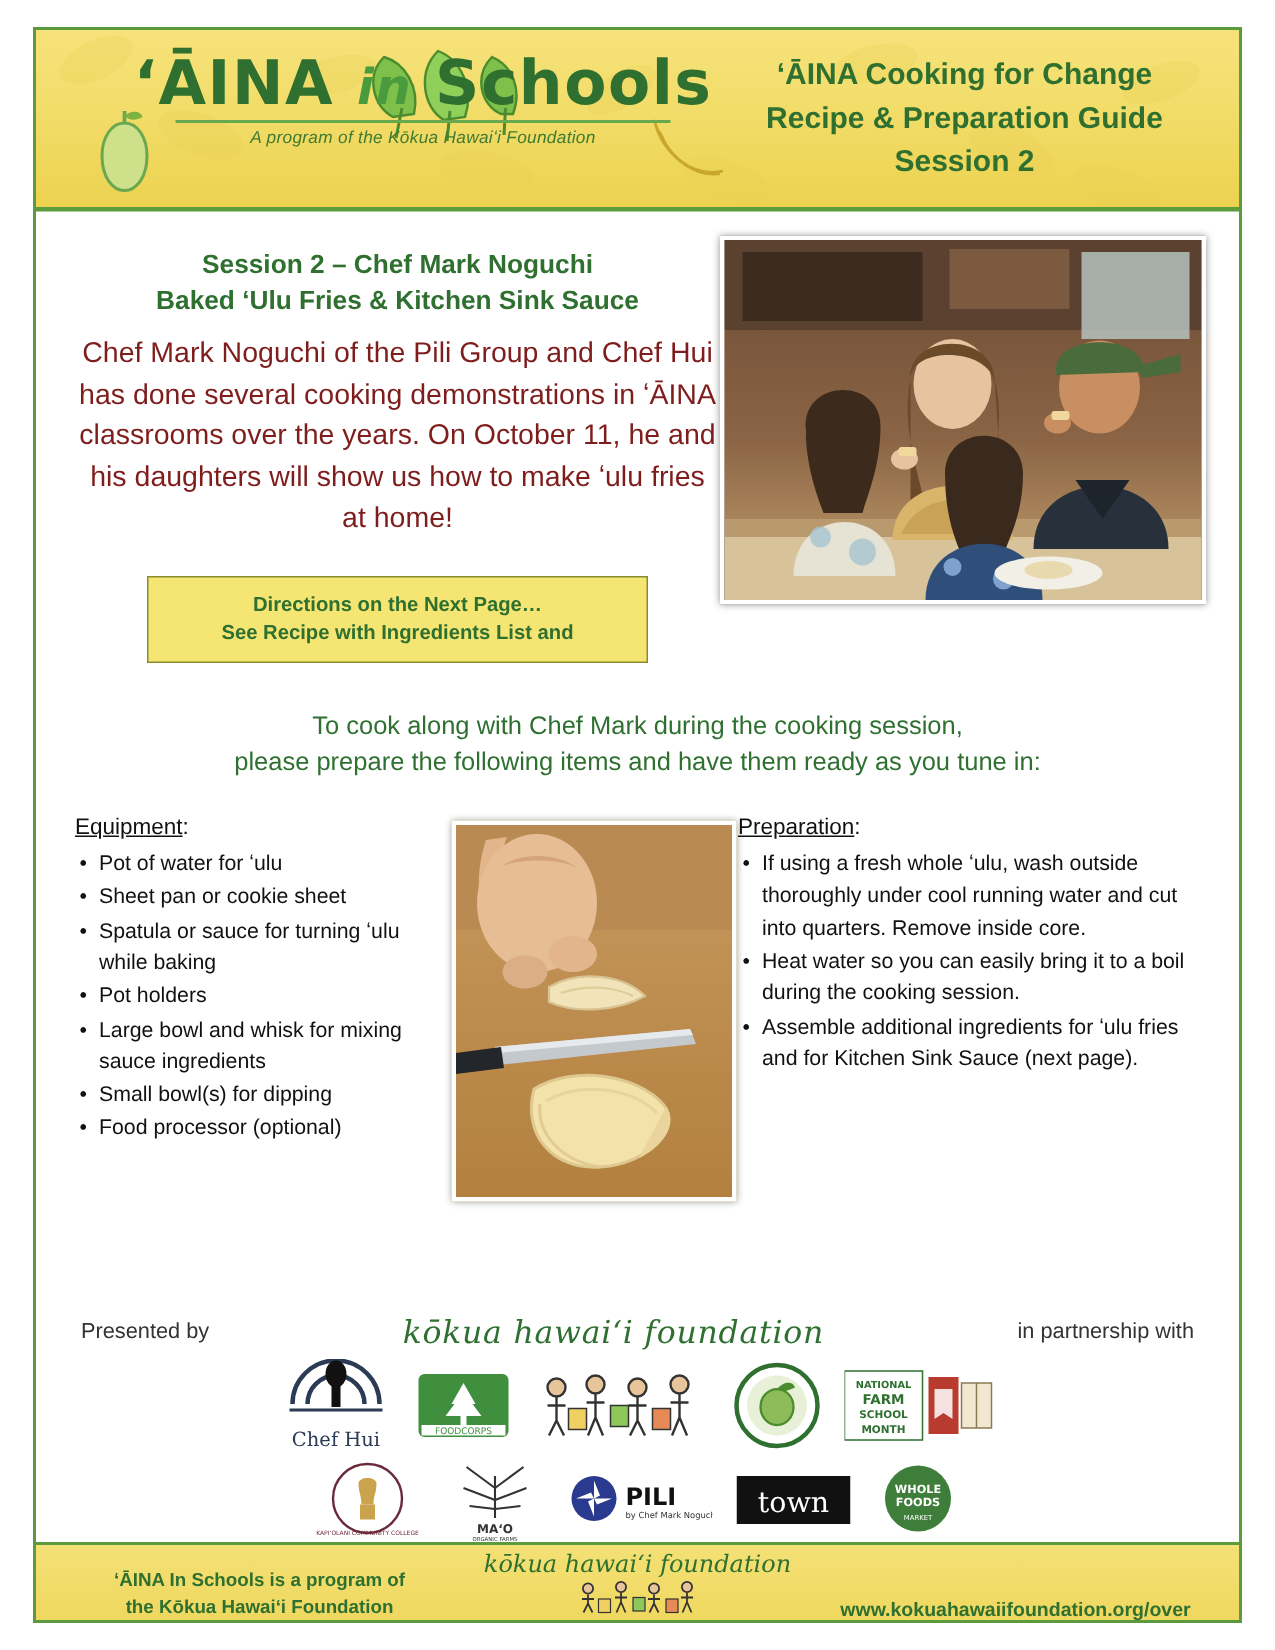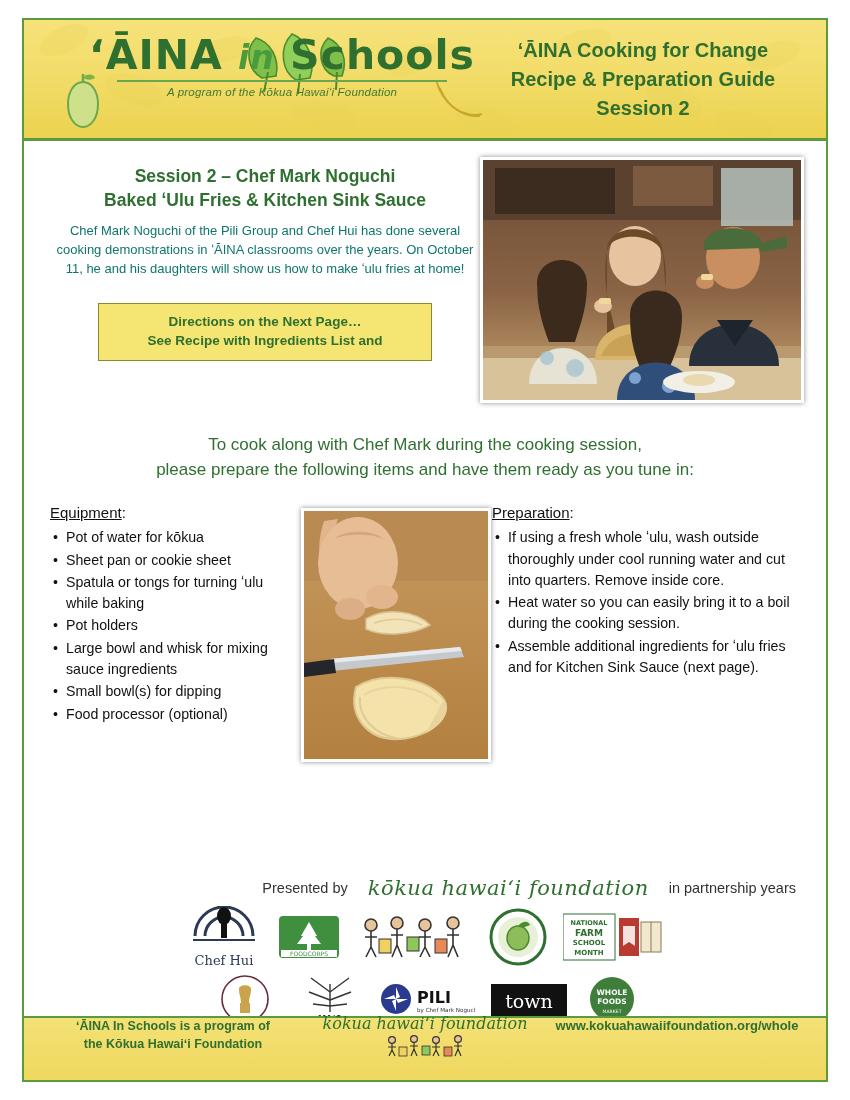--- a/index.html
+++ b/index.html
@@ -119,23 +119,23 @@
   .session-title {
     text-align: center;
     color: #2f7030;
     font-weight: bold;
     font-size: 17.5px;
     line-height: 1.35;
     margin-bottom: 10px;
   }
   .session-desc {
     text-align: center;
-    font-size: 13px;
+    font-size: 19px;
     line-height: 1.45;
-    color: #0f766e;
+    color: #7f1d1d;
   }
   .recipe-callout {
     margin: 24px auto 0 auto;
     width: 316px;
     background: #f5e572;
     border: 1.5px solid #8a8a2f;
     padding: 9px 8px;
     text-align: center;
     color: #2f7030;
     font-weight: bold;
@@ -222,22 +222,22 @@
   .sponsors {
     position: absolute;
     left: 0;
     right: 0;
     bottom: 52px;
     padding: 0 30px;
   }
   .sponsor-line {
     display: flex;
     align-items: center;
-    justify-content: flex-end;
-    gap: 20px;
+    justify-content: space-between;
+    gap: 3px;
     font-size: 14.5px;
     color: #333;
     margin-bottom: 6px;
   }
   .khf-script {
     font-family: "DejaVu Serif", serif;
     font-style: italic;
     font-size: 21px;
     color: #2f7030;
     letter-spacing: .5px;
@@ -256,25 +256,25 @@
     font-size: 9px;
     color: #333;
     text-align: center;
     line-height: 1.1;
   }
 
   
   .footer {
     position: absolute;
     left: 0; right: 0; bottom: 0;
-    height: 64px;
+    height: 52px;
     background: linear-gradient(180deg, #f4e176 0%, #efd85f 100%);
     border-top: 2px solid #5b9b3e;
     display: flex;
-    align-items: flex-start;
+    align-items: flex-end;
     justify-content: space-between;
     padding: 0 24px;
     box-sizing: border-box;
   }
   .footer-left {
     font-size: 12.5px;
     color: #2f7030;
     font-weight: bold;
     line-height: 1.4;
     text-align: center;
@@ -430,23 +430,23 @@
         <div>please prepare the following items and have them ready as you tune in:</div>
       </div>
 
       <div class="three-col">
 
         <div class="col-equipment">
           <div class="col-head">
             <u>Equipment</u><span>:</span>
           </div>
           <ul class="items">
-            <li>Pot of water for kōkua</li>
+            <li>Pot of water for ʻulu</li>
             <li>Sheet pan or cookie sheet</li>
-            <li>Spatula or tongs for turning ʻulu while baking</li>
+            <li>Spatula or sauce for turning ʻulu while baking</li>
             <li>Pot holders</li>
             <li>Large bowl and whisk for mixing sauce ingredients</li>
             <li>Small bowl(s) for dipping</li>
             <li>Food processor (optional)</li>
           </ul>
         </div>
 
         <div class="col-photo">
           <div class="photo-ulu">
             <svg width="100%" height="100%" viewBox="0 0 184 248" preserveAspectRatio="none">
@@ -490,21 +490,21 @@
             <li>Assemble additional ingredients for ʻulu fries and for Kitchen Sink Sauce (next page).</li>
           </ul>
         </div>
       </div>
     </div>
 
     <div class="sponsors">
       <div class="sponsor-line">
         <span>Presented by</span>
         <span class="khf-script">kōkua hawaiʻi foundation</span>
-        <span>in partnership years</span>
+        <span>in partnership with</span>
       </div>
 
       <div class="logo-row">
         <div class="logo">
           <svg width="74" height="48" viewBox="0 0 74 48">
             <path d="M8 30 A29 29 0 0 1 66 30" fill="none" stroke="#2b3a55" stroke-width="3"></path>
             <path d="M18 30 A19 19 0 0 1 56 30" fill="none" stroke="#2b3a55" stroke-width="3"></path>
             <ellipse cx="37" cy="10" rx="7" ry="9" fill="#111"></ellipse>
             <rect x="34" y="16" width="6" height="16" fill="#111"></rect>
             <line x1="6" y1="34" x2="68" y2="34" stroke="#2b3a55" stroke-width="2"></line>
@@ -632,17 +632,17 @@
             <circle cx="56" cy="5" r="3.4" fill="#e8c49a"></circle>
             <path d="M56 9 L56 15 M52 12 L60 12 M56 15 L53 21 M56 15 L59 21"></path>
             <circle cx="78" cy="4" r="3.4" fill="#e8c49a"></circle>
             <path d="M78 8 L78 14 M74 11 L82 11 M78 14 L75 21 M78 14 L81 21"></path>
           </g>
           <rect x="19" y="12" width="8" height="9" fill="#f0d060" stroke="#333" stroke-width="0.8"></rect>
           <rect x="42" y="11" width="8" height="9" fill="#8fc85a" stroke="#333" stroke-width="0.8"></rect>
           <rect x="64" y="12" width="8" height="9" fill="#e88a58" stroke="#333" stroke-width="0.8"></rect>
         </svg>
       </div>
-      <div class="footer-right">www.kokuahawaiifoundation.org/whole</div>
+      <div class="footer-right">www.kokuahawaiifoundation.org/over</div>
     </div>
 
   </div>
 </div>
 
 </body></html>

